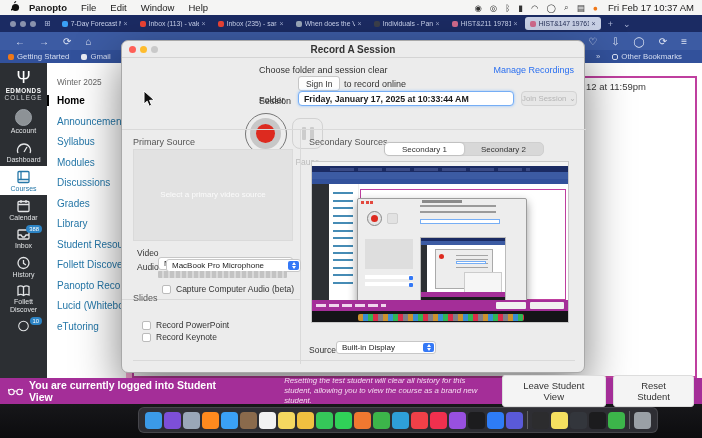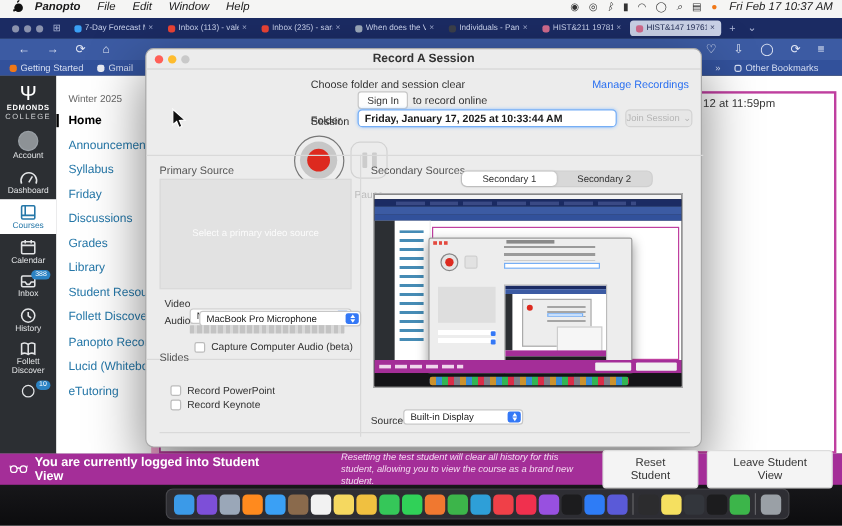--- a/index.html
+++ b/index.html
@@ -2,21 +2,21 @@
 <html><head>
 <meta charset="utf-8">
 <style>
   * { margin:0; padding:0; box-sizing:border-box; }
   html,body { width:702px; height:438px; overflow:hidden; }
   body { font-family:"Liberation Sans","DejaVu Sans",sans-serif; }
   .screen { position:absolute; top:0; left:0; width:702px; height:438px; background:#101013; overflow:hidden; }
   .abs { position:absolute; }
 
   
-  .menubar { left:0; top:0; width:702px; height:15px; background:#f5f5f4; display:flex; font-size:9.5px; color:#1a1a1a; padding:0 8px; z-index:50;font-style:italic; }
+  .menubar { left:0; top:0; width:702px; height:15px; background:#f5f5f4; display:flex; align-items:center; font-size:9.5px; color:#1a1a1a; padding:0 8px; z-index:50; }
   .menubar .apple { width:14px; text-align:center; font-size:10px; }
   .menubar .mitem { padding:0 7px; }
   .menubar .mitem.app { font-weight:bold; }
   .menubar .spacer { flex:1; }
   .menubar .sicon { padding:0 4px; font-size:8.5px; color:#333; }
   .menubar .sicon.orange { color:#f07818; }
   .menubar .clock { padding-left:6px; font-size:9.5px; }
 
   
   .tabbar { left:0; top:15px; width:702px; height:17px; background:#1b2b63; display:flex; align-items:center; padding:0 4px; z-index:10; }
@@ -341,21 +341,21 @@
           <circle cx="7.5" cy="7.5" r="6"></circle>
         </svg>
     </div>
   </div>
 
   <div class="abs coursenav">
     <div class="cn-term">Winter 2025</div>
     <a class="cn-item active">Home</a>
     <a class="cn-item">Announcements</a>
     <a class="cn-item">Syllabus</a>
-    <a class="cn-item">Friday</a>
+    <a class="cn-item">Modules</a>
     <a class="cn-item">Discussions</a>
     <a class="cn-item">Grades</a>
     <a class="cn-item">Library</a>
     <a class="cn-item">Student Resources</a>
     <a class="cn-item">Follett Discover</a>
     <a class="cn-item">Panopto Recordings</a>
     <a class="cn-item">Lucid (Whiteboard)</a>
     <a class="cn-item">eTutoring</a>
   </div>
 
@@ -499,22 +499,22 @@
 
   <div class="abs svbar">
     <span class="sv-glasses"><svg width="15" height="9" viewBox="0 0 15 9" fill="none" stroke="#fff" stroke-width="1.1">
           <circle cx="3.5" cy="5" r="2.7"></circle>
           <circle cx="11.5" cy="5" r="2.7"></circle>
           <path d="M6.2 4.5q1.3-1 2.6 0M.8 4 0 2M14.2 4l.8-2"></path>
         </svg></span>
     <span class="sv-msg">You are currently logged into Student View</span>
     <span class="sv-note">Resetting the test student will clear all history for this student, allowing you to view the course as a brand new student.</span>
     <span class="spacer"></span>
+    <button class="sv-btn">Leave Student View</button>
     <button class="sv-btn">Reset Student</button>
-    <button class="sv-btn">Leave Student View</button>
   </div>
 
   <div class="abs desktop"></div>
   <div class="abs dock">
       <div class="dock-icon" style="background: rgb(59, 154, 232);"></div>
       <div class="dock-icon" style="background: rgb(125, 79, 216);"></div>
       <div class="dock-icon" style="background: rgb(154, 167, 184);"></div>
       <div class="dock-icon" style="background: rgb(255, 138, 30);"></div>
       <div class="dock-icon" style="background: rgb(58, 160, 245);"></div>
       <div class="dock-icon" style="background: rgb(138, 106, 76);"></div>

